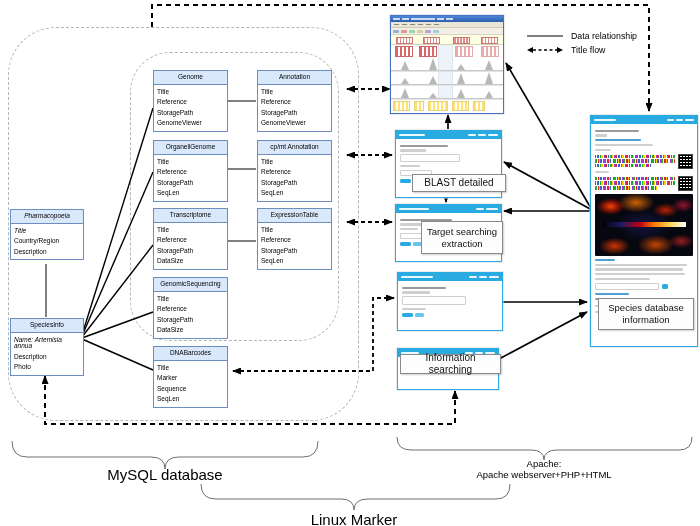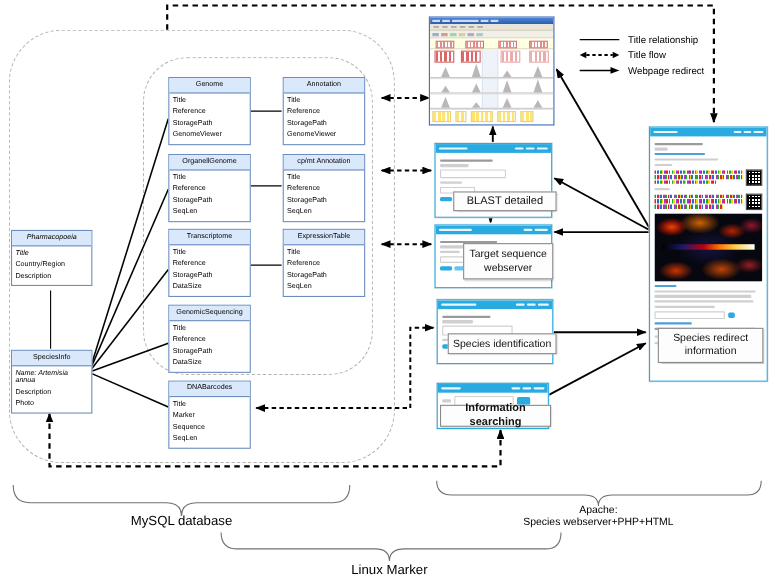--- a/index.html
+++ b/index.html
@@ -36,21 +36,21 @@
     display:flex;align-items:center;justify-content:center;text-align:center;
     font-size:10px;line-height:1.25;z-index:5;color:#111;padding:1px 2px;}
 
   
   #legend{position:absolute;left:526px;top:29px;z-index:2;}
   .lrow{display:flex;align-items:center;height:14px;}
   .lrow svg{display:block;}
   .llabel{font-size:8.8px;margin-left:7px;color:#000;}
 
   
-  .brace-label{position:absolute;text-align:center;font-size:12px;z-index:2;color:#000;}
+  .brace-label{position:absolute;text-align:center;font-size:15px;z-index:2;color:#000;}
 
   
   .gb-title{height:6px;background:linear-gradient(#4f86d8,#2a5dab);display:flex;align-items:center;gap:2px;padding:0 2px;}
   .gb-title i{display:block;width:7px;height:2px;background:rgba(255,255,255,.75);}
   .gb-menu{height:5px;background:#e9e5d9;border-bottom:1px solid #cfc9b8;display:flex;align-items:center;gap:3px;padding:0 3px;}
   .gb-menu i{display:block;width:5px;height:1.6px;background:#8b8878;}
   .gb-tool{height:6px;background:#f2efe6;border-bottom:1px solid #d8d3c4;display:flex;align-items:center;gap:2px;padding:0 2px;}
   .gb-tool i{display:block;width:6px;height:3px;border-radius:.5px;}
   .gb-ruler{height:9px;background:#ffffe2;border-bottom:1px solid #d6d2b6;position:relative;}
   .rblk{position:absolute;top:2px;width:15px;height:5px;border:.5px solid #cc7777;
@@ -437,49 +437,41 @@
         <span class="pill" style="width:15px;height:4px"></span>
       </div>
       <div style="display:flex;align-items:center;gap:3px;">
         <span class="tl" style="width:64px;margin:2px 0"></span>
         <span class="pill" style="width:15px;height:4px"></span>
       </div>
     </div>
   </div>
 
   <div class="plabel" style="left:412px;top:174px;width:88px;height:14px;">BLAST detailed</div>
-  <div class="plabel" style="left:421px;top:221px;width:76px;height:29px;font-size:9.5px;">Target sequence webserver</div>
-  <div class="plabel" style="left:407px;top:303px;width:93px;height:15px;font-size:9.5px;">Species identification</div>
-  <div class="plabel" style="left:400px;top:368px;width:95px;height:16px;font-weight:bold;">Information searching</div>
-  <div class="plabel" style="left:598px;top:298px;width:90px;height:28px;font-size:9.5px;">Species redirect information</div>
+  <div class="plabel" style="left:421px;top:221px;width:76px;height:29px;font-size:9.5px;">Target searching extraction</div>
+  <div class="plabel" style="left:400px;top:354px;width:95px;height:16px;">Information searching</div>
+  <div class="plabel" style="left:598px;top:298px;width:90px;height:28px;font-size:9.5px;">Species database information</div>
 
   <div id="legend">
     <div class="lrow">
       <svg width="38" height="8">
           <line x1="1" y1="4" x2="37" y2="4" stroke="#000" stroke-width="1.2"></line>
         </svg>
-      <span class="llabel">Title relationship</span>
+      <span class="llabel">Data relationship</span>
     </div>
     <div class="lrow">
       <svg width="38" height="8">
         <line x1="7" y1="4" x2="31" y2="4" stroke="#000" stroke-width="1.6" stroke-dasharray="3 2.5"></line>
         <path d="M7,4 L13,1 L13,7 Z" fill="#000" transform="translate(-6,0)"></path>
         <path d="M31,4 L25,1 L25,7 Z" fill="#000" transform="translate(6,0)"></path>
       </svg>
       <span class="llabel">Title flow</span>
     </div>
-    <div class="lrow">
-      <svg width="38" height="8">
-        <line x1="1" y1="4" x2="30" y2="4" stroke="#000" stroke-width="1.4"></line>
-        <path d="M37,4 L29,1 L29,7 Z" fill="#000"></path>
-      </svg>
-      <span class="llabel">Webpage redirect</span>
-    </div>
   </div>
 
   <div class="brace-label" style="left:95px;top:466px;width:140px;">MySQL database</div>
   <div class="brace-label" style="left:444px;top:458px;width:200px;font-size:9.5px;line-height:11px;">
     <div>Apache:</div>
-    <div>Species webserver+PHP+HTML</div>
+    <div>Apache webserver+PHP+HTML</div>
   </div>
   <div class="brace-label" style="left:284px;top:511px;width:140px;">Linux Marker</div>
 
 </div>
 
 </body></html>

